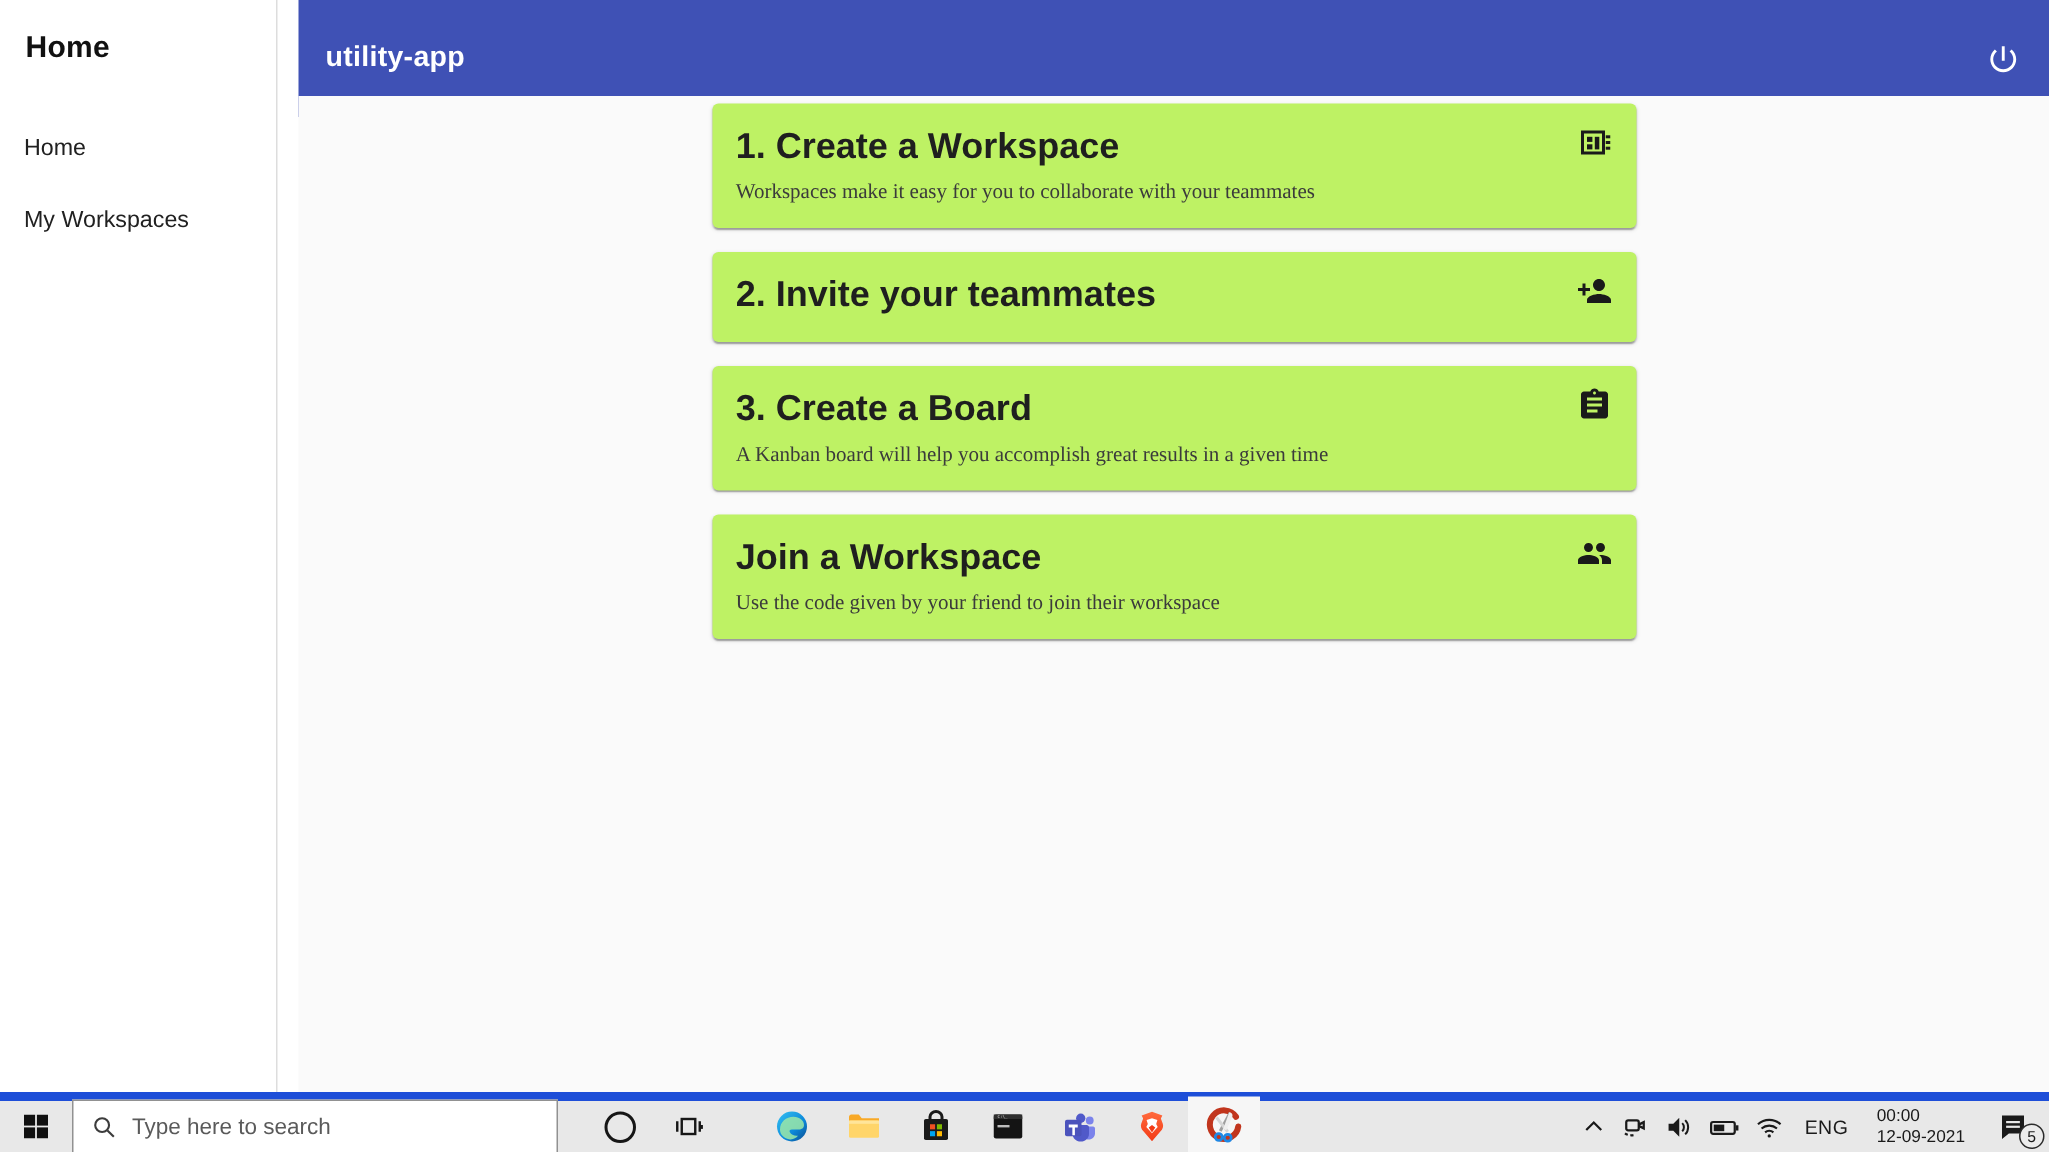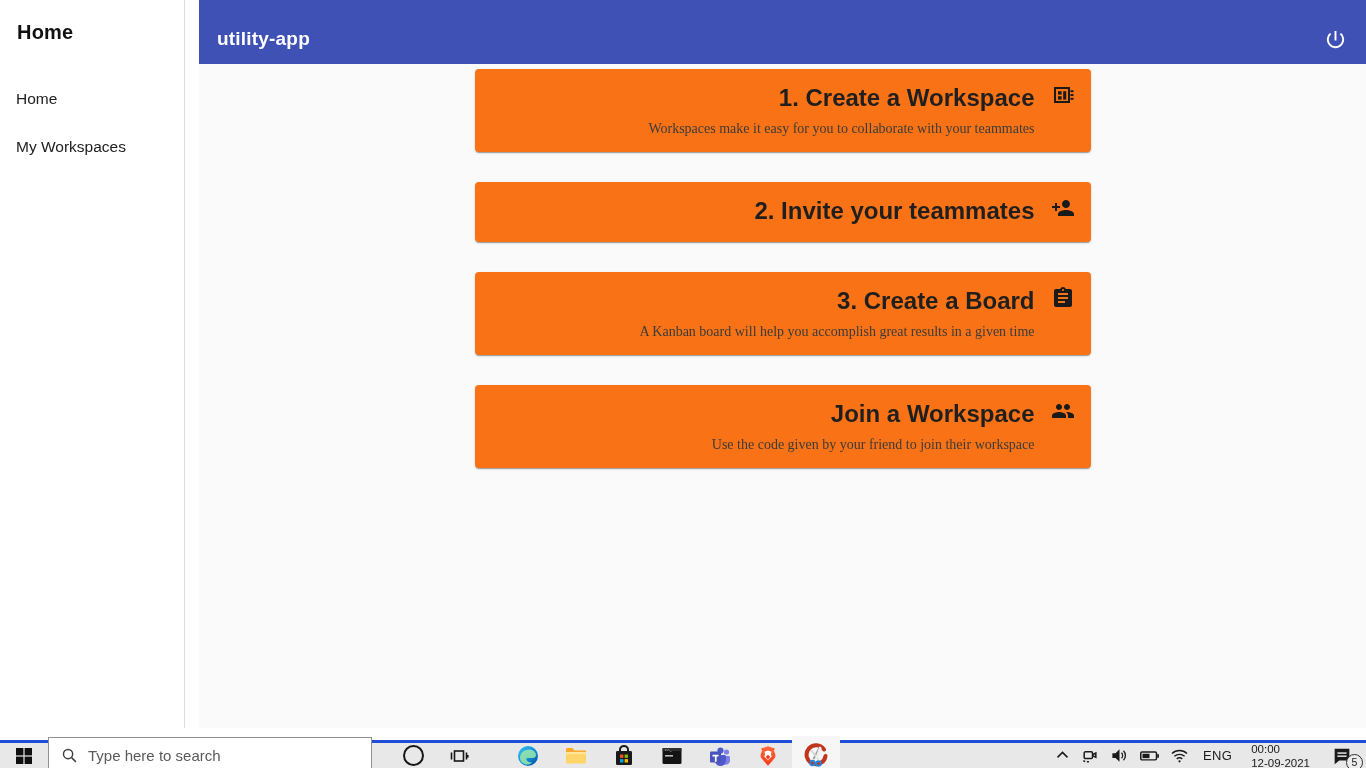--- a/index.html
+++ b/index.html
@@ -18,30 +18,30 @@
 
   .topbar { position:absolute; left:199px; top:0; right:0; height:78px;
     background:#3f51b5; display:flex; align-items:center; padding:0 18px; }
   .topbar-title { color:#fff; font-size:19px; font-weight:700; letter-spacing:.2px; }
   .power-btn { margin-left:auto; width:26px; height:26px; cursor:pointer;
     display:flex; align-items:center; justify-content:center; }
 
   .main { position:absolute; left:199px; top:64px; right:0; bottom:0;
     background:#fafafa; overflow:hidden; }
   .cards { width:616px; margin:5px auto 0; }
-  .card { position:relative; background:#f97316; border-radius:4px;
-    margin-bottom:30px; padding:13px 56px 15px 16px; cursor:pointer;
-    box-shadow:0 2px 1px -1px rgba(0,0,0,.2), 0 1px 1px 0 rgba(0,0,0,.14), 0 1px 3px 0 rgba(0,0,0,.12);text-align:right; }
+  .card { position:relative; background:#bef264; border-radius:4px;
+    margin-bottom:16px; padding:13px 56px 15px 16px; cursor:pointer;
+    box-shadow:0 2px 1px -1px rgba(0,0,0,.2), 0 1px 1px 0 rgba(0,0,0,.14), 0 1px 3px 0 rgba(0,0,0,.12); }
   .card-title { font-size:24px; line-height:32px; font-weight:600; color:#1f1f1f; }
   .card-sub { margin-top:6px; font-size:14px; line-height:17px; color:#3b3b3b;font-family:Liberation Serif, serif; }
   .card-icon { position:absolute; right:16px; top:14px; width:24px; height:24px; }
 
   
-  .taskbar { position:absolute; left:0; right:0; bottom:0; height:28px;
-    background:#e8e8e8; border-top:3px solid #1d4ed8;
+  .taskbar { position:absolute; left:0; right:0; bottom:0; height:40px;
+    background:#e8e8e8; border-top:6px solid #1d4ed8;
     display:flex; align-items:center; z-index:5; }
   .start-tile { width:48px; height:40px; display:flex; align-items:center; justify-content:center; cursor:pointer; }
   .searchbox { width:324px; height:37px; background:#fff; border:1px solid #919191;
     display:flex; align-items:center; padding-left:12px; gap:10px; cursor:text; }
   .searchbox input { border:none; outline:none; font-size:15px; color:#5a5a5a;
     width:240px; font-family:"Liberation Sans", sans-serif; background:transparent; }
   .searchbox input::placeholder { color:#5a5a5a; opacity:1; }
   .cortana { margin-left:31px; width:21px; height:21px; border:2.5px solid #161616;
     border-radius:50%; cursor:pointer; flex:none; }
   .taskview { margin-left:25px; width:22px; height:22px; cursor:pointer;

